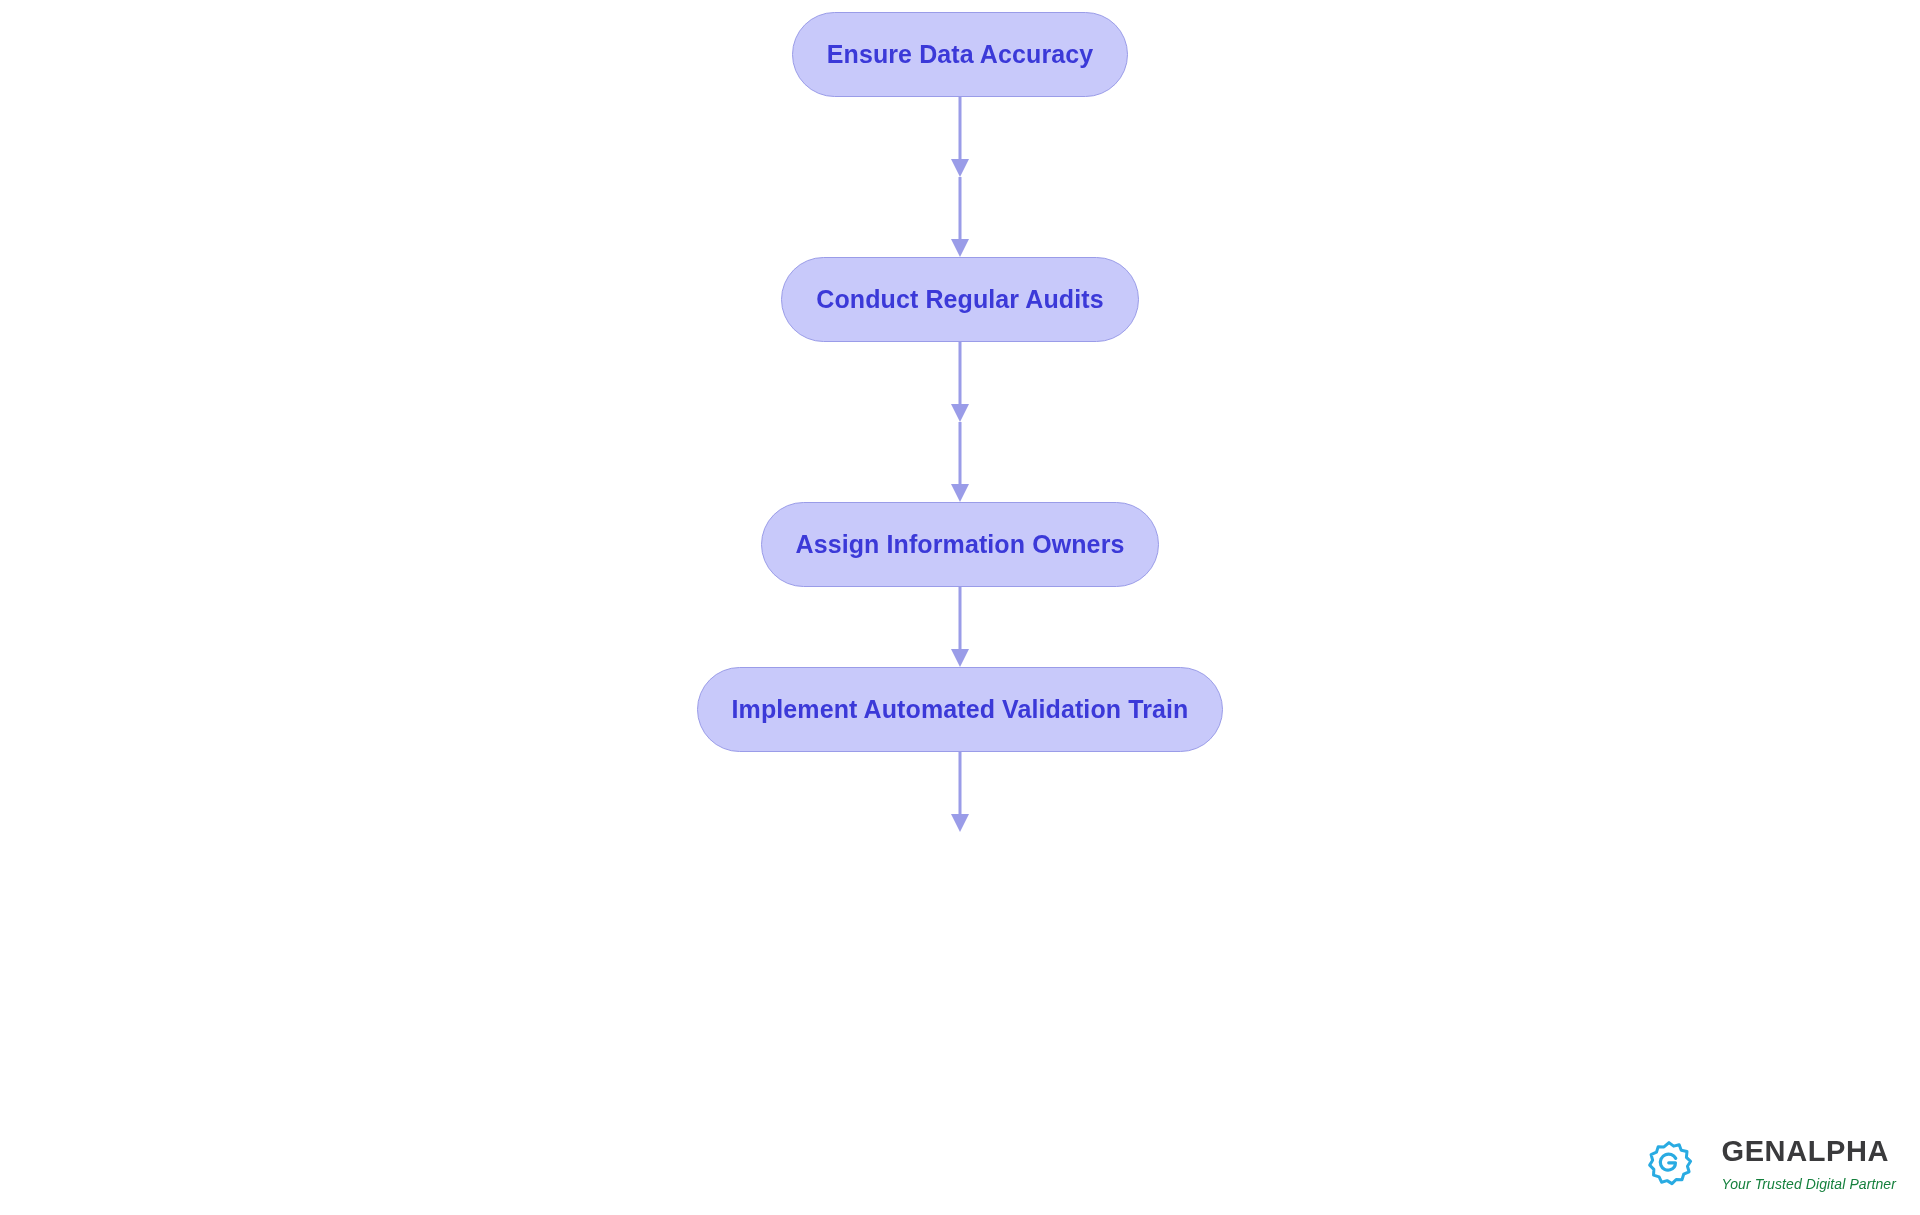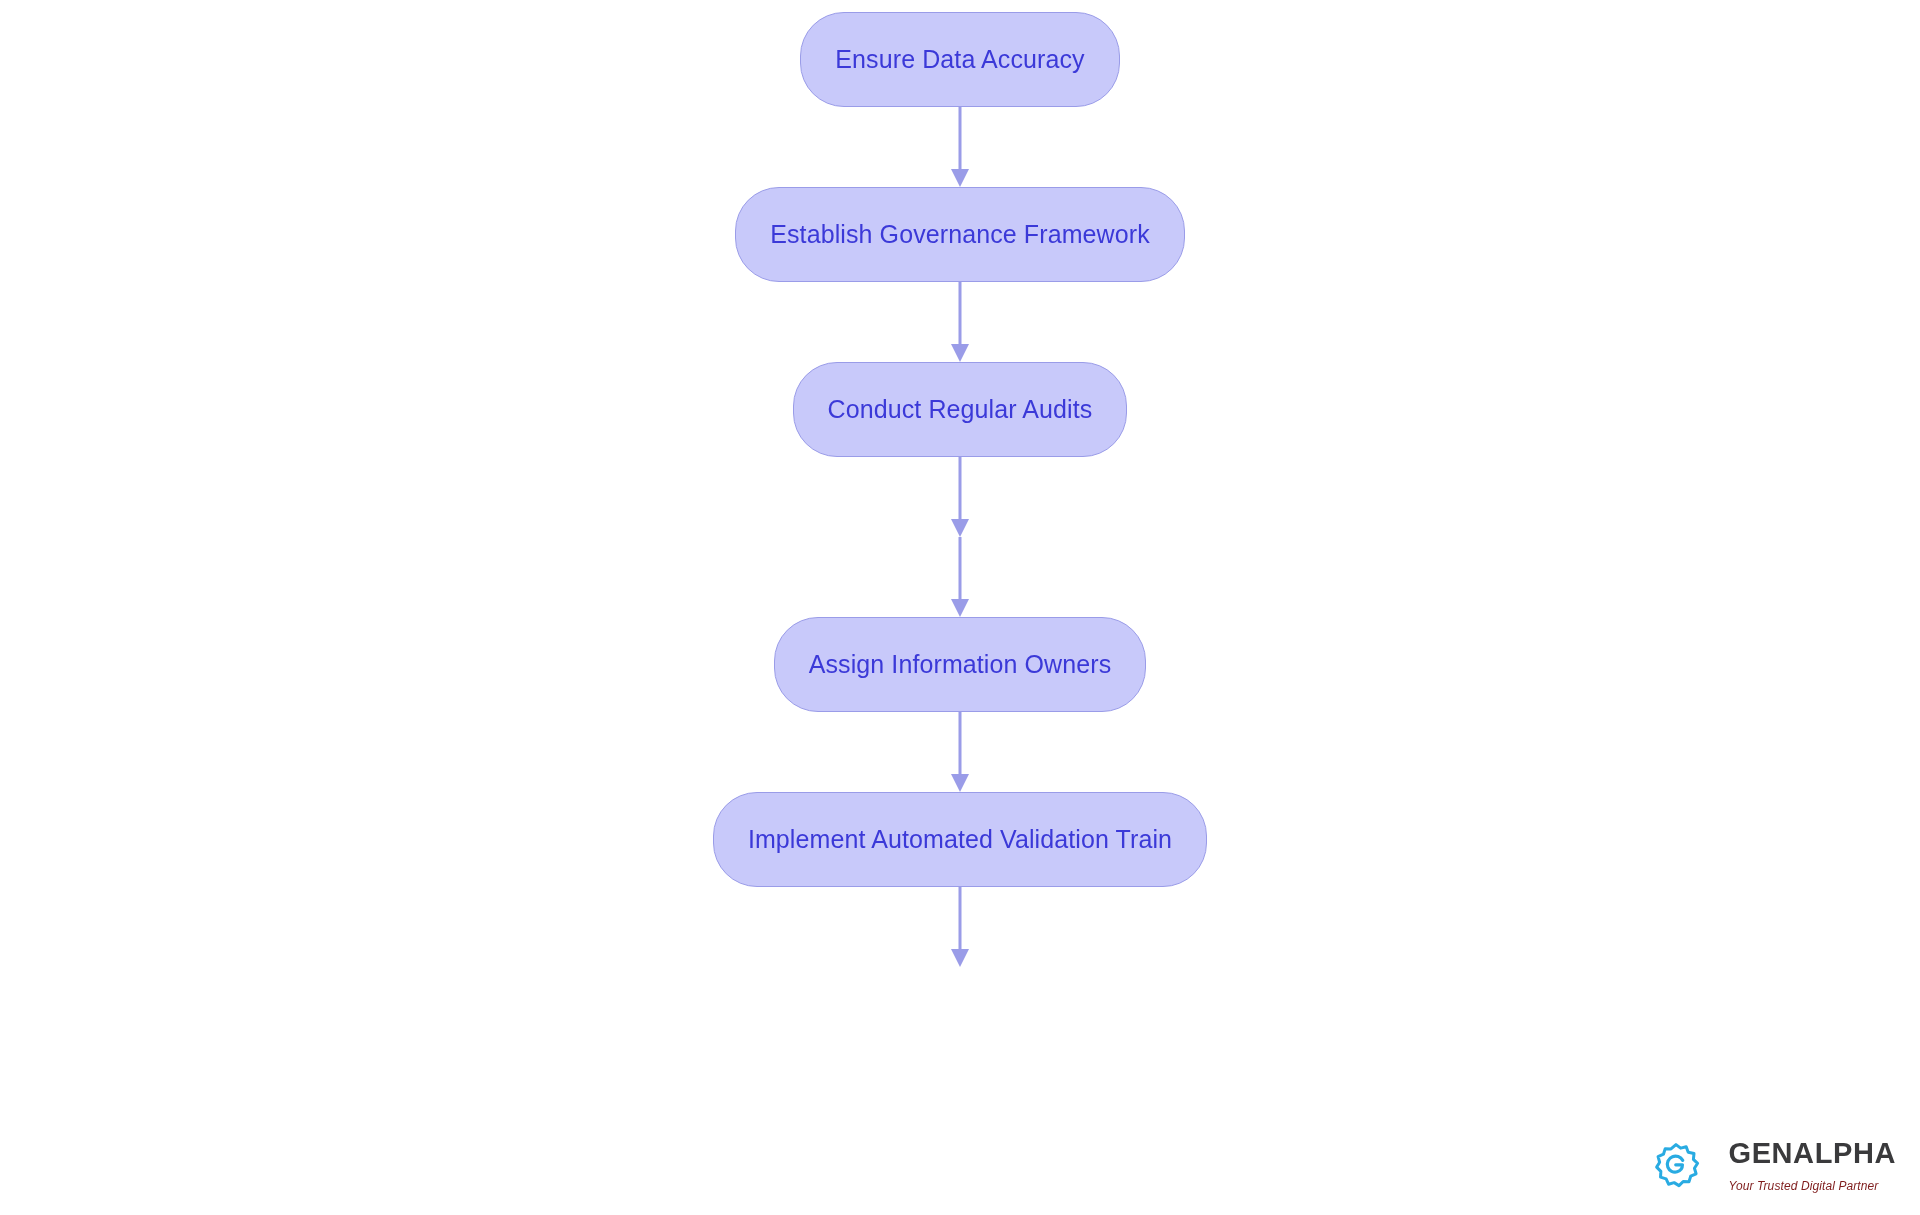--- a/index.html
+++ b/index.html
@@ -24,30 +24,30 @@
     height: 1090px;
     display: flex;
     flex-direction: column;
     align-items: center;
     padding-top: 12px;
     box-sizing: border-box;
   }
 
   .node {
     box-sizing: border-box;
-    height: 95px;
+    height: 85px;
     background: #c8c9fa;
     border: 1px solid #9a9ce8;
     border-radius: 44px;
     display: flex;
     align-items: center;
     justify-content: center;
     color: #3b39d8;
     font-size: 25px;
-    font-weight: 400;
+    font-weight: 700;
     letter-spacing: 0.1px;
     white-space: nowrap;
     padding: 0 34px;
   }
 
   .connector {
     width: 24px;
     height: 80px;
     position: relative;
     flex: none;
@@ -99,45 +99,42 @@
 
   #logo .brand {
     font-size: 29px;
     font-weight: bold;
     color: #3a3a3c;
     letter-spacing: 0.6px;
     line-height: 1.05;
   }
 
   #logo .tagline {
-    font-size: 12px;
+    font-size: 14px;
     font-style: italic;
-    color: #7f1d1d;
+    color: #15803d;
     letter-spacing: 0.1px;
     line-height: 1.2;
     margin-top: 10px;
   }
 </style>
 </head>
 <body>
 
 <div id="flowchart">
 
   <div class="node">
     <span>Ensure Data Accuracy</span>
   </div>
 
   <div class="connector">
     <span class="stem"></span>
     <span class="head"></span>
   </div>
 
-  <div class="node">
-    <span>Establish Governance Framework</span>
-  </div>
 
   <div class="connector">
     <span class="stem"></span>
     <span class="head"></span>
   </div>
 
   <div class="node">
     <span>Conduct Regular Audits</span>
   </div>
 

